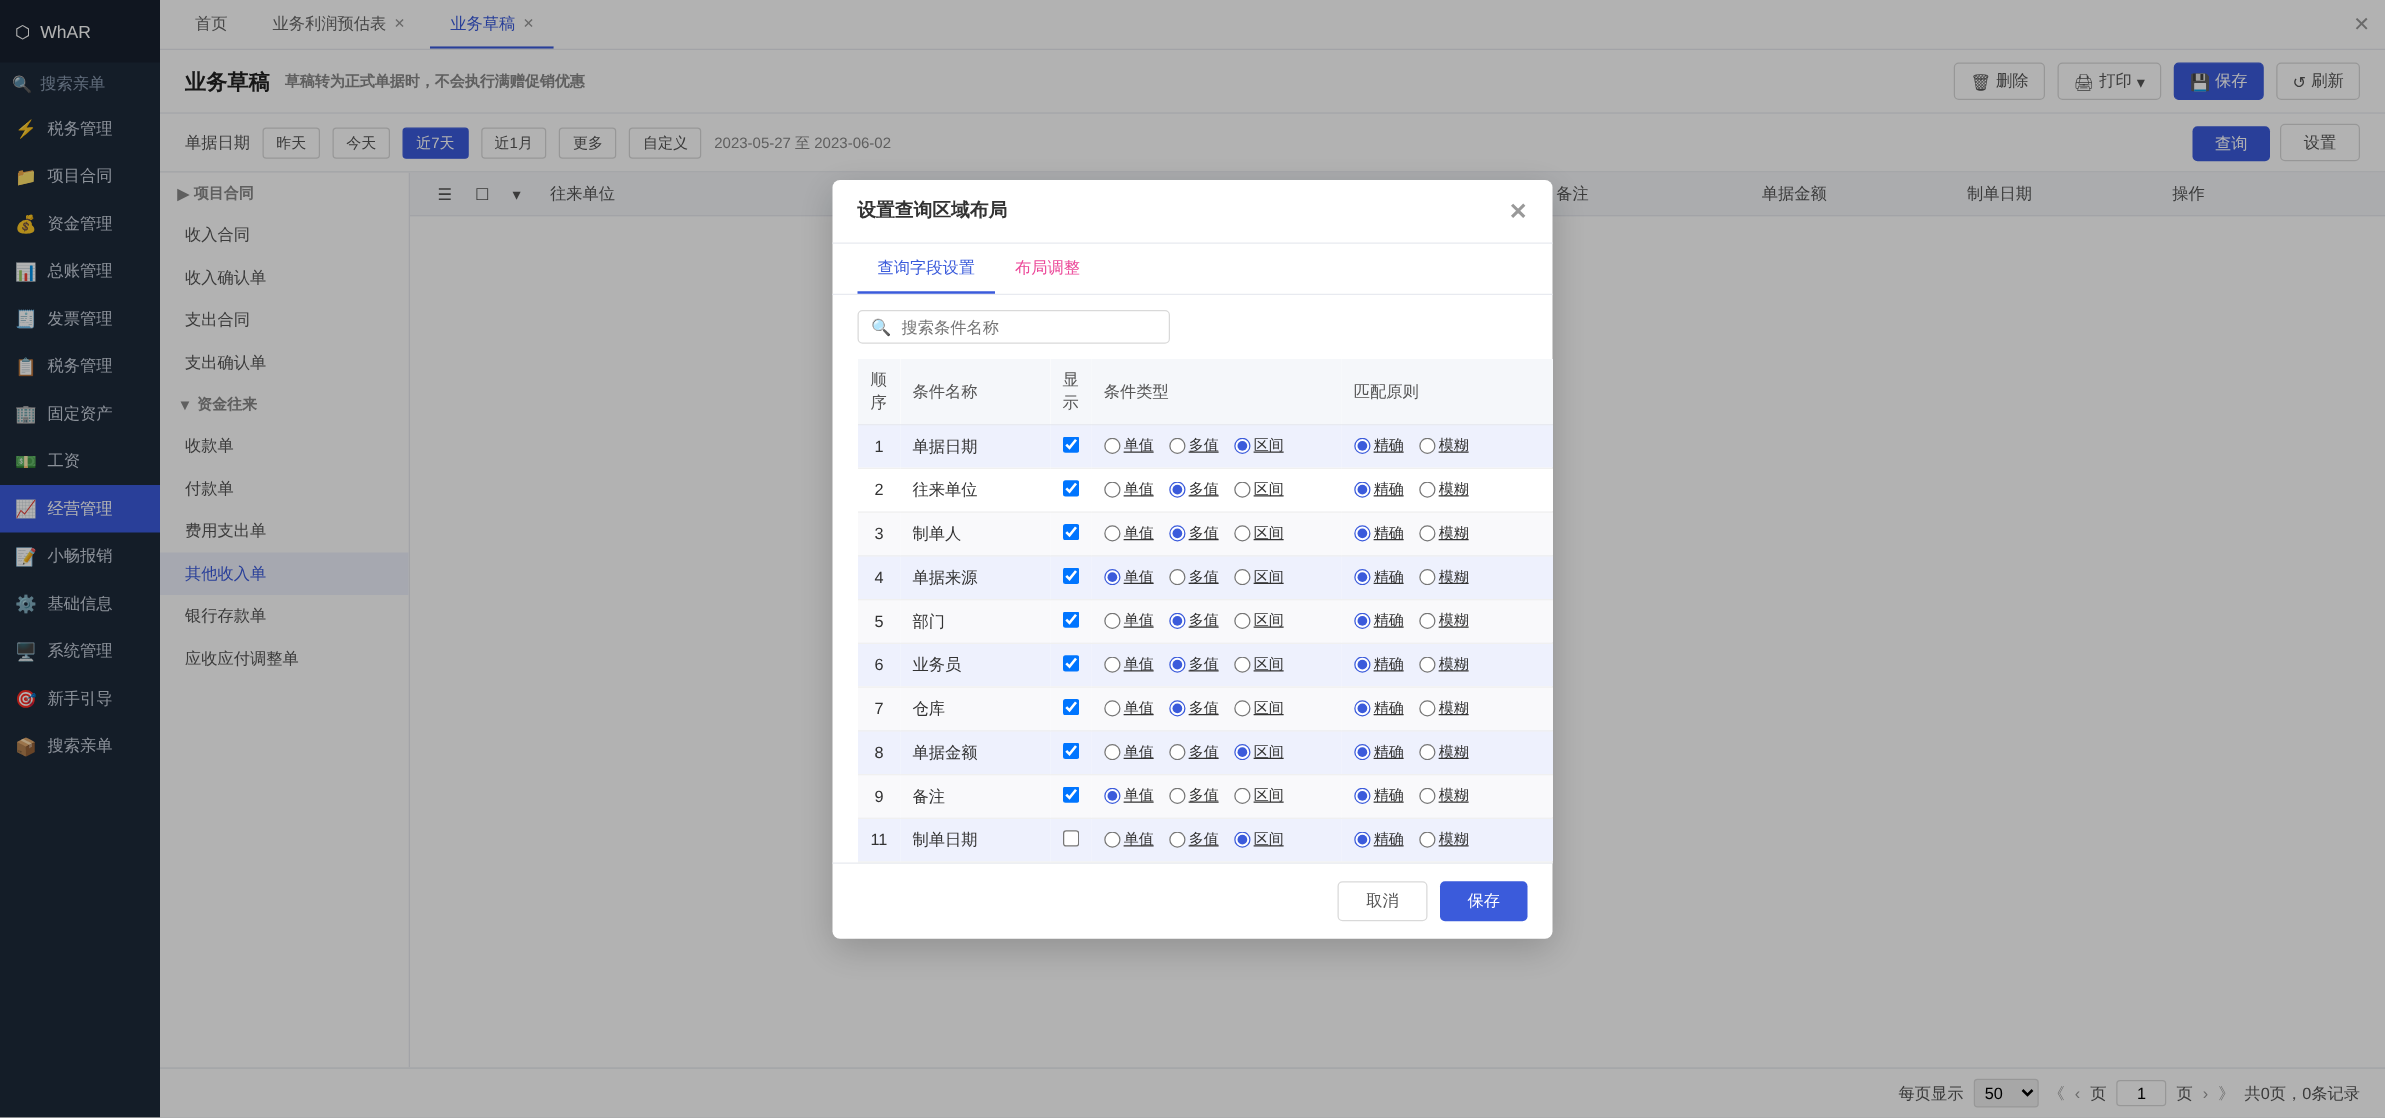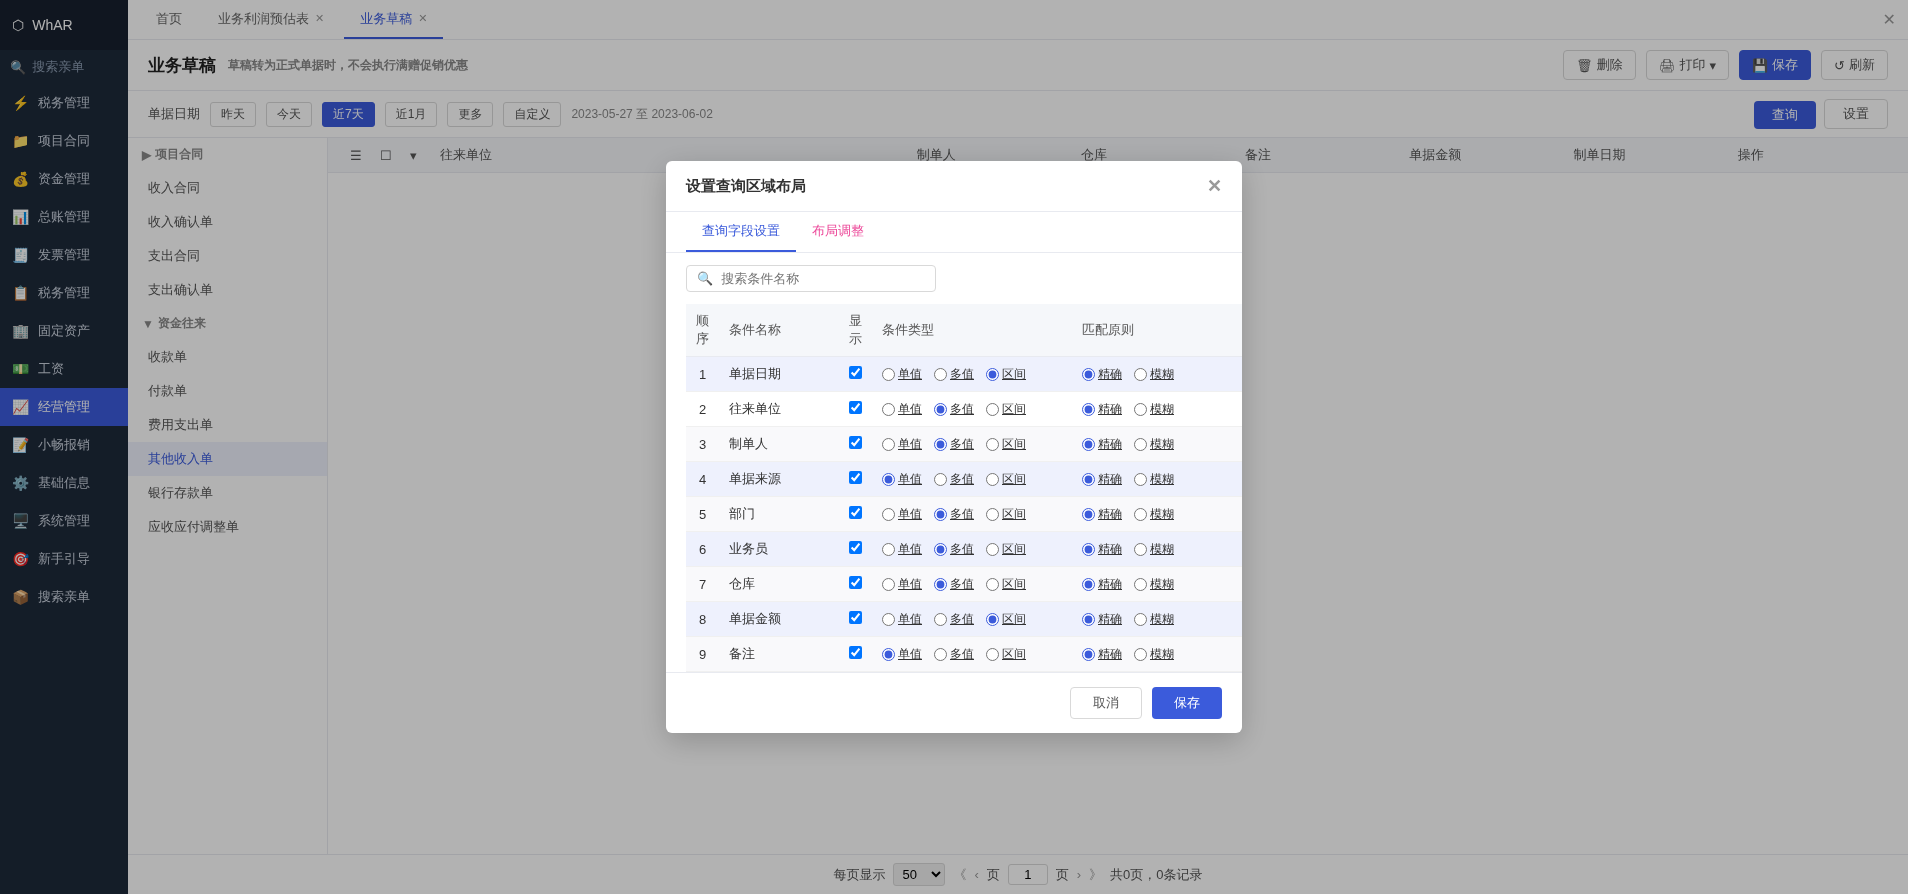--- a/index.html
+++ b/index.html
@@ -294,21 +294,21 @@
     
     .pagination-bar {
       background: #fff;
       border-top: 1px solid #e8eaf0;
       padding: 8px 20px;
       display: flex;
       align-items: center;
       gap: 8px;
       font-size: 13px;
       color: #555;
-      justify-content: center;
+      justify-content: flex-end;
     }
     .page-nav { cursor: pointer; color: #999; }
     .page-num-input {
       width: 40px; text-align: center; border: 1px solid #d9d9d9;
       border-radius: 3px; padding: 2px 4px; font-size: 13px;
     }
     .per-page-select {
       border: 1px solid #d9d9d9; border-radius: 3px; padding: 2px 4px;
       font-size: 13px; cursor: pointer;
     }
@@ -723,20 +723,38 @@
                   <label class="radio-item"><input type="radio" name="cond_type_8" value="区间" style="">区间</label>
                 </div>
               </td>
               <td>
                 <div class="radio-group">
                   <label class="radio-item"><input type="radio" name="match_type_8" value="精确" checked="" style="">精确</label>
                   <label class="radio-item"><input type="radio" name="match_type_8" value="模糊" style="">模糊</label>
                 </div>
               </td>
             </tr>
+            <tr style="background: rgb(238, 241, 253);">
+              <td style="text-align: center;">11</td>
+              <td>制单日期</td>
+              <td style="text-align: center;"><input type="checkbox" style=""></td>
+              <td>
+                <div class="radio-group">
+                  <label class="radio-item"><input type="radio" name="cond_type_10" value="单值" style="">单值</label>
+                  <label class="radio-item"><input type="radio" name="cond_type_10" value="多值" style="">多值</label>
+                  <label class="radio-item"><input type="radio" name="cond_type_10" value="区间" checked="" style="">区间</label>
+                </div>
+              </td>
+              <td>
+                <div class="radio-group">
+                  <label class="radio-item"><input type="radio" name="match_type_10" value="精确" checked="" style="">精确</label>
+                  <label class="radio-item"><input type="radio" name="match_type_10" value="模糊" style="">模糊</label>
+                </div>
+              </td>
+            </tr>
           </tbody>
       </table>
     </div>
 
     <div class="modal-footer">
       <button class="btn-cancel">取消</button>
       <button class="btn-save">保存</button>
     </div>
   </div>
 </div>

